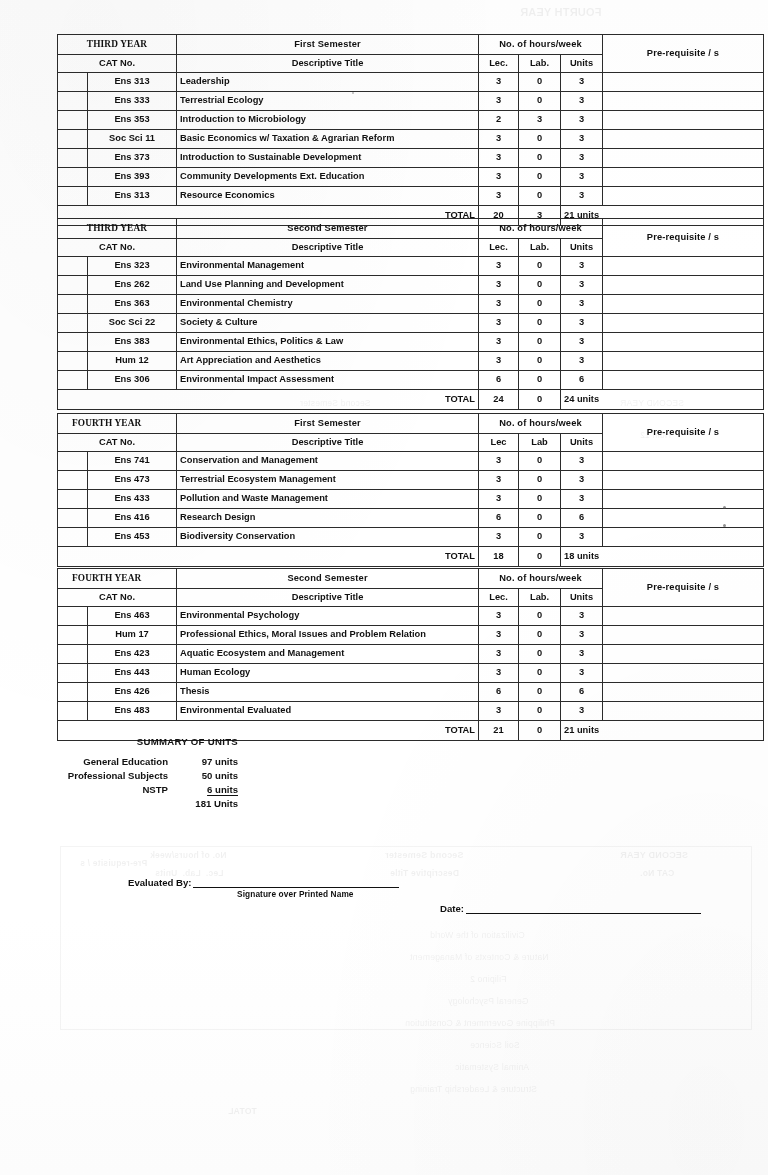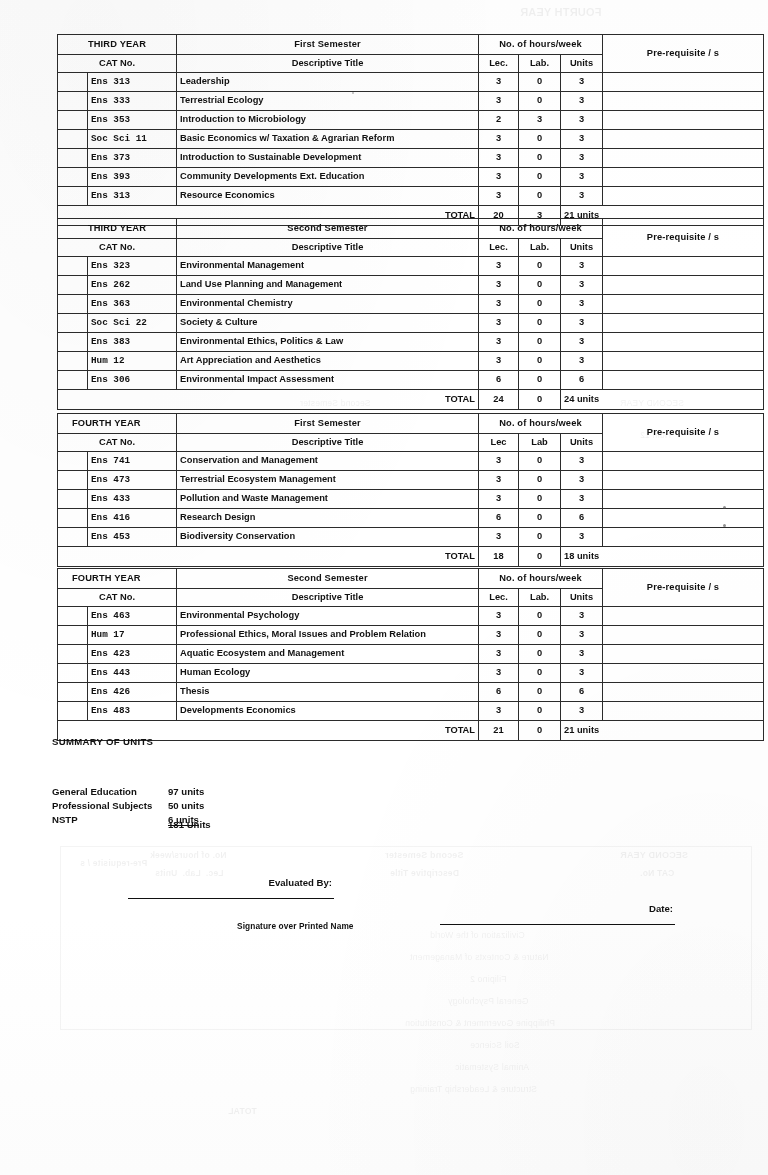--- a/index.html
+++ b/index.html
@@ -65,31 +65,31 @@
   table.curr td{
     border:1px solid #2b2b2b;
     padding:0 3px;
     height:18px;
     vertical-align:middle;
     line-height:1.05;
     font-weight:bold;
     color:#111;
   }
   td.blank     {width:30px; border-right:1px solid #2b2b2b;}
-  td.cat       {width:89px; text-align:left;font-family:Liberation Mono, monospace;}
+  td.cat       {width:89px; text-align:center;}
   td.title     {width:302px; text-align:left; padding-left:7px;}
   td.lec       {width:40px; text-align:center;}
   td.lab       {width:42px; text-align:center;}
   td.units     {width:42px; text-align:center;}
   td.prereq    {width:161px; text-align:center;}
 
   
   tr.hdr-top td{height:19px; text-align:center; font-weight:bold; letter-spacing:.15px;}
   tr.hdr-sub td{height:17px; text-align:center; font-weight:bold;}
-  td.yearcell{text-align:center;}
+  td.yearcell{text-align:center;font-family:Liberation Serif, serif;}
   td.yearcell.lefty{text-align:left; padding-left:14px;}
   td.semcell{text-align:center;}
   td.hours-group{text-align:center;}
   td.prereq-span{text-align:center; font-weight:bold;}
 
   
   tr.total-row td{height:19px; font-weight:bold;}
   td.total-label{text-align:right; padding-right:26px;}
   td.total-units{text-align:left; padding-left:8px;}
 
@@ -106,30 +106,30 @@
   .summary .sum-title{
     letter-spacing:.3px;
     margin-bottom:9px;
     font-size:9.6px;
   }
   .sum-row{
     display:flex;
     align-items:baseline;
     height:14px;
   }
-  .sum-label{width:116px;margin-top:30px;}
+  .sum-label{width:116px;}
   .sum-value{width:70px;}
   .sum-value.underlined{
     text-decoration:underline;
     text-underline-offset:1.5px;
   }
 
   
   .sigblock{position:absolute;font-size:9.6px;font-weight:bold;color:#111;}
-  .sig-line{display:flex;align-items:flex-end;flex-direction:column;}
+  .sig-line{display:flex;align-items:flex-end;}
   .sig-label{margin-right:2px;}
   .rule{
     display:inline-block;
     border-bottom:1.3px solid #111;
     height:10px;
   }
   .rule.sig{width:206px;}
   .rule.date{width:235px;}
   .sig-caption{
     position:absolute;
@@ -304,21 +304,21 @@
         <td class="cat">Ens 323</td>
         <td class="title">Environmental Management</td>
         <td class="lec">3</td>
         <td class="lab">0</td>
         <td class="units">3</td>
         <td class="prereq"></td>
       </tr>
       <tr class="data">
         <td class="blank"></td>
         <td class="cat">Ens 262</td>
-        <td class="title">Land Use Planning and Management</td>
+        <td class="title">Land Use Planning and Development</td>
         <td class="lec">3</td>
         <td class="lab">0</td>
         <td class="units">3</td>
         <td class="prereq"></td>
       </tr>
       <tr class="data">
         <td class="blank"></td>
         <td class="cat">Ens 363</td>
         <td class="title">Environmental Chemistry</td>
         <td class="lec">3</td>
@@ -518,37 +518,37 @@
         <td class="cat">Ens 426</td>
         <td class="title">Thesis</td>
         <td class="lec">6</td>
         <td class="lab">0</td>
         <td class="units">6</td>
         <td class="prereq"></td>
       </tr>
       <tr class="data">
         <td class="blank"></td>
         <td class="cat">Ens 483</td>
-        <td class="title">Developments Economics</td>
+        <td class="title">Environmental Evaluated</td>
         <td class="lec">3</td>
         <td class="lab">0</td>
         <td class="units">3</td>
         <td class="prereq"></td>
       </tr>
 
       <tr class="total-row">
         <td class="total-label" colspan="3">TOTAL</td>
         <td class="lec">21</td>
         <td class="lab">0</td>
         <td class="total-units" colspan="2">21 units</td>
       </tr>
     </tbody>
   </table>
 
-  <div class="summary" style="left:52px;top:736px;">
+  <div class="summary" style="left:52px;top:736px;text-align:right;">
     <div class="sum-title">SUMMARY OF UNITS</div>
 
     <div class="sum-row">
       <span class="sum-label">General Education</span>
       <span class="sum-value">97 units</span>
     </div>
     <div class="sum-row">
       <span class="sum-label">Professional Subjects</span>
       <span class="sum-value">50 units</span>
     </div>
@@ -561,21 +561,21 @@
       <span class="sum-value">181 Units</span>
     </div>
   </div>
 
   <div class="sigblock" style="left:128px;top:877px;">
     <div class="sig-line">
       <span class="sig-label">Evaluated By:</span>
       <span class="rule sig"></span>
     </div>
   </div>
-  <div class="sig-caption" style="left:237px;top:889px;margin-top:32px;">Signature over Printed Name</div>
+  <div class="sig-caption" style="left:237px;top:889px;">Signature over Printed Name</div>
 
   <div class="sigblock date-wrap" style="left:440px;top:903px;">
     <div class="sig-line">
       <span class="sig-label">Date:</span>
       <span class="rule date"></span>
     </div>
   </div>
 
 </div>
 

